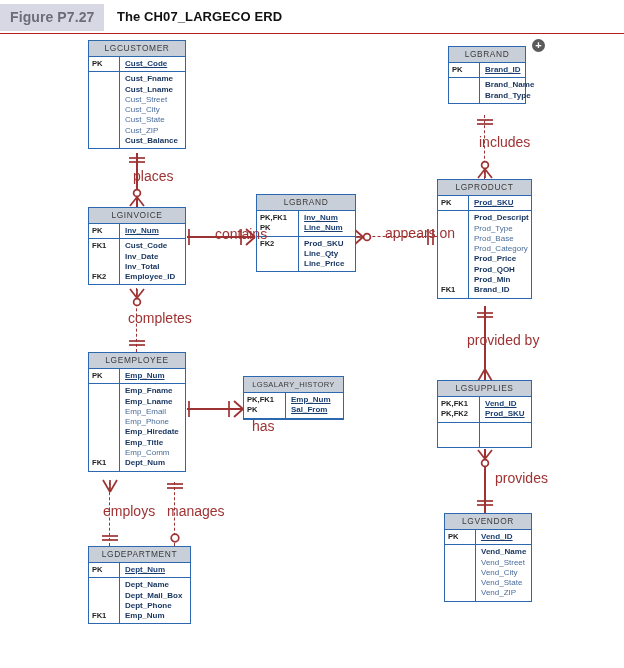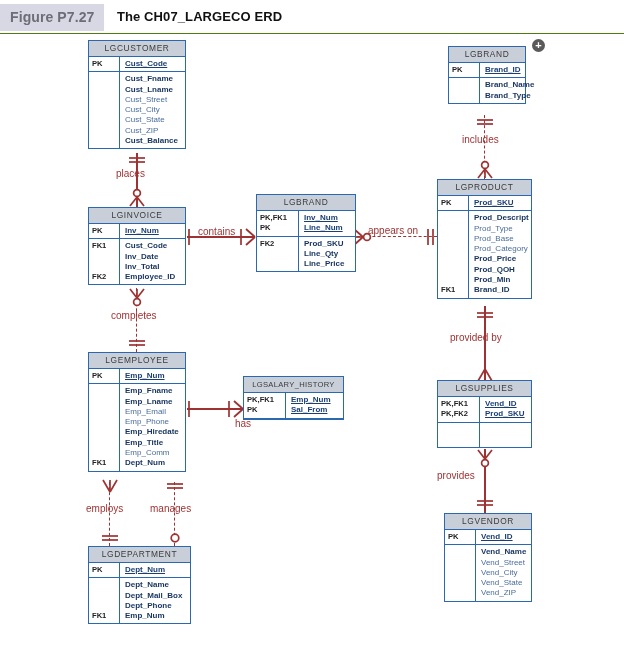--- a/index.html
+++ b/index.html
@@ -2,21 +2,21 @@
 <html><head>
 <meta charset="utf-8">
 <style>
   html,body{margin:0;padding:0;}
   body{
     width:624px;height:668px;
     background:#ffffff;
     font-family:"Liberation Sans", sans-serif;
     overflow:hidden;
   }
-  .page{position:relative;width:624px;height:540px;background:#4d7c0f;}
+  .page{position:relative;width:624px;height:540px;background:#b91c1c;}
 
   
   .header{
     position:absolute;left:0;top:0;width:624px;height:33px;
     background:#ffffff;
   }
   .fig-tag{
     position:absolute;left:0;top:4px;
     background:#d8d8e4;
     color:#6d6d78;
@@ -90,24 +90,25 @@
   .h{height:1.7px;}
   .dash-v{
     position:absolute;width:0;border-left:1.7px dashed #9e3232;z-index:2;
   }
   .dash-h{
     position:absolute;height:0;border-top:1.7px dashed #9e3232;z-index:2;
   }
   .rel-label{
     position:absolute;
     color:#9e3232;
-    font-size:10px;
+    font-size:14px;
     background:transparent;
     white-space:nowrap;
     z-index:6;
+    margin-left:17px;
   }
   svg.sym{position:absolute;overflow:visible;z-index:4;}
 
   
   .plus-badge{
     position:absolute;
     width:13px;height:13px;border-radius:7px;
     background:#5a5a5a;
     color:#ffffff;
     font-size:11px;
@@ -223,21 +224,21 @@
     <svg class="sym" style="left:475px;top:415px;" width="20" height="18">
       <circle cx="10" cy="14" r="3.4" fill="#ffffff" stroke="#9e3232" stroke-width="1.7"></circle>
       <line x1="10" y1="10" x2="3" y2="1" stroke="#9e3232" stroke-width="1.7"></line>
       <line x1="10" y1="10" x2="17" y2="1" stroke="#9e3232" stroke-width="1.7"></line>
       <line x1="10" y1="10" x2="10" y2="1" stroke="#9e3232" stroke-width="1.7"></line>
     </svg>
     <svg class="sym" style="left:475px;top:463px;" width="20" height="12">
       <line x1="2" y1="4" x2="18" y2="4" stroke="#9e3232" stroke-width="1.7"></line>
       <line x1="2" y1="8" x2="18" y2="8" stroke="#9e3232" stroke-width="1.7"></line>
     </svg>
-    <div class="rel-label" style="left:437px;top:436px;">provides</div>
+    <div class="rel-label" style="left:478px;top:436px;">provides</div>
 
     <div class="dash-v" style="left:109px;top:448px;height:64px;"></div>
     <svg class="sym" style="left:100px;top:445px;" width="20" height="16">
       <line x1="10" y1="13" x2="3" y2="1" stroke="#9e3232" stroke-width="1.7"></line>
       <line x1="10" y1="13" x2="17" y2="1" stroke="#9e3232" stroke-width="1.7"></line>
       <line x1="10" y1="13" x2="10" y2="1" stroke="#9e3232" stroke-width="1.7"></line>
     </svg>
     <svg class="sym" style="left:100px;top:498px;" width="20" height="12">
       <line x1="2" y1="4" x2="18" y2="4" stroke="#9e3232" stroke-width="1.7"></line>
       <line x1="2" y1="8" x2="18" y2="8" stroke="#9e3232" stroke-width="1.7"></line>

